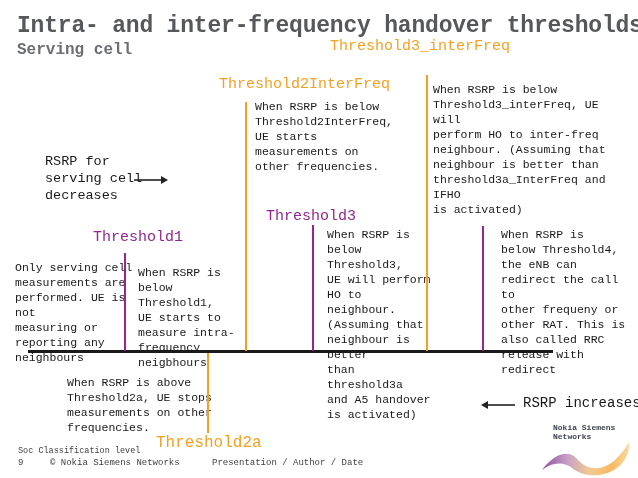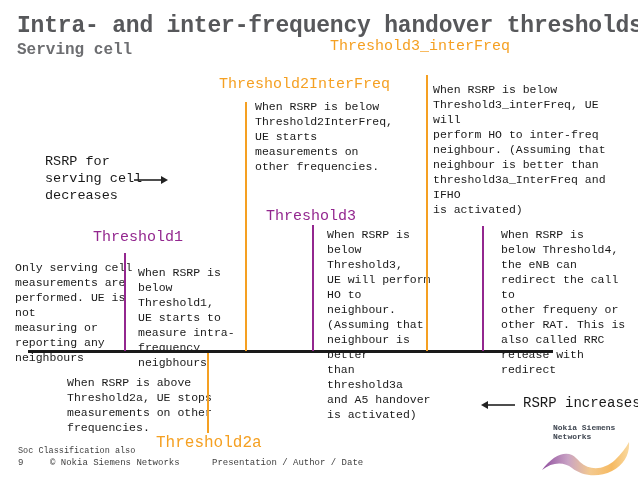--- a/index.html
+++ b/index.html
@@ -108,21 +108,21 @@
 
   <div class="abs axis" style="left:28px;top:350px;width:525px;"></div>
 
   <div class="abs vline orange" style="left:245px;top:102px;height:249px;"></div>
   <div class="abs vline orange" style="left:426px;top:75px;height:276px;"></div>
   <div class="abs vline purple" style="left:124px;top:253px;height:98px;"></div>
   <div class="abs vline purple" style="left:312px;top:225px;height:126px;"></div>
   <div class="abs vline purple" style="left:482px;top:226px;height:125px;"></div>
   <div class="abs vline orange" style="left:207px;top:353px;height:80px;"></div>
 
-  <div class="abs footer-small" style="left:18px;top:446px;">Soc Classification also</div>
+  <div class="abs footer-small" style="left:18px;top:446px;">Soc Classification level</div>
   <div class="abs footer-item" style="left:18px;top:458px;">9</div>
   <div class="abs footer-item" style="left:50px;top:458px;">© Nokia Siemens Networks</div>
   <div class="abs footer-item" style="left:174px;top:458px;margin-left:38px;">Presentation / Author / Date</div>
 
   <div class="abs logo-text" style="left:553px;top:423px;width:75px;">Nokia Siemens
 Networks</div>
   <svg class="abs" style="left:540px;top:440px;" width="95" height="37" viewBox="0 0 95 37">
     <defs>
       <linearGradient id="swooshGrad" x1="0" y1="0" x2="1" y2="0">
         <stop offset="0" stop-color="#8F4E9F"></stop>

